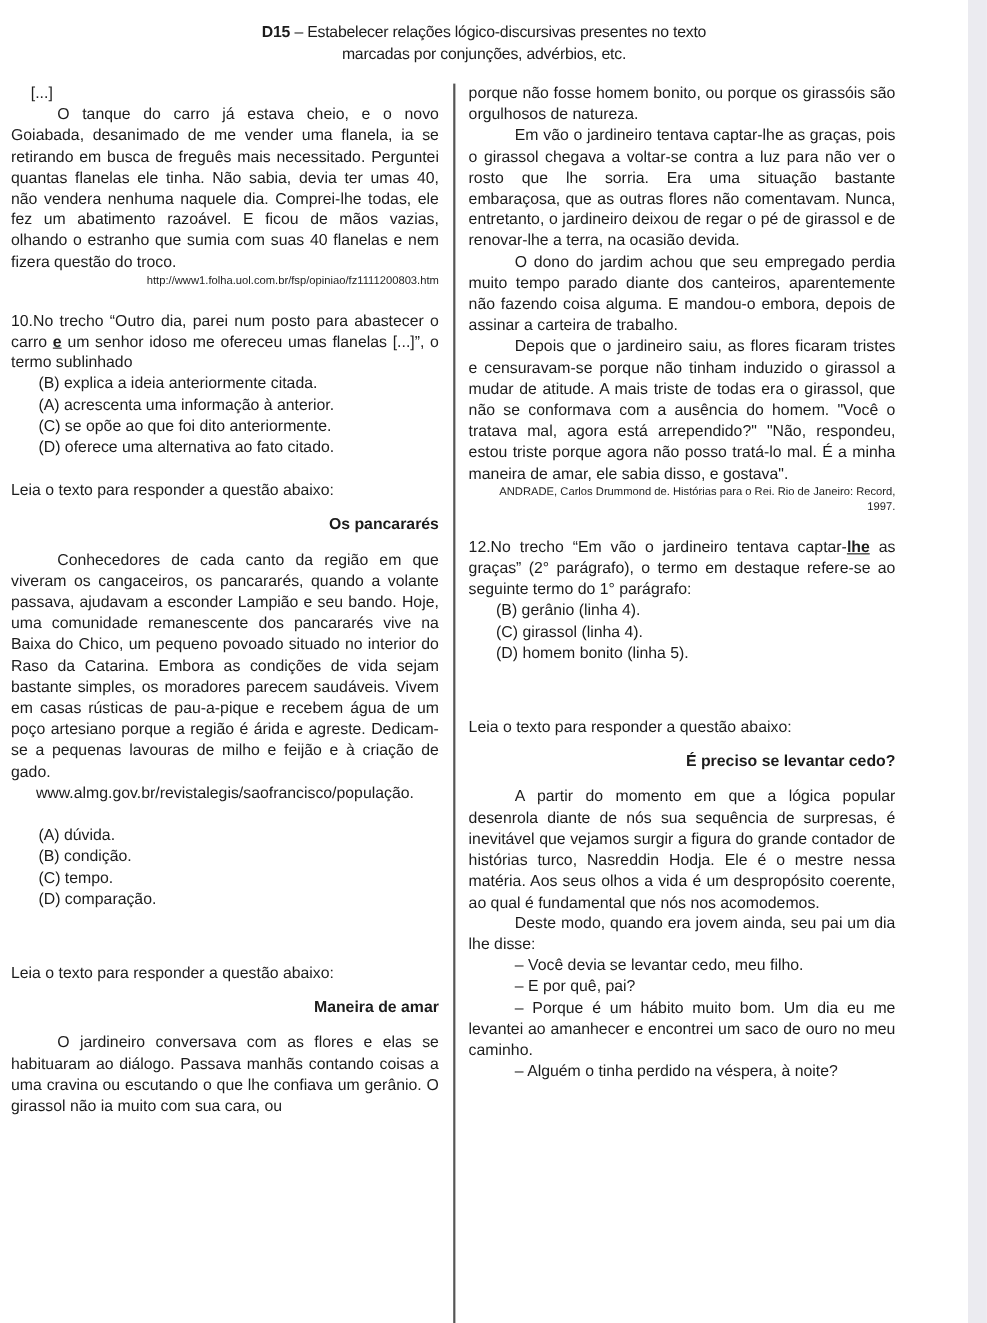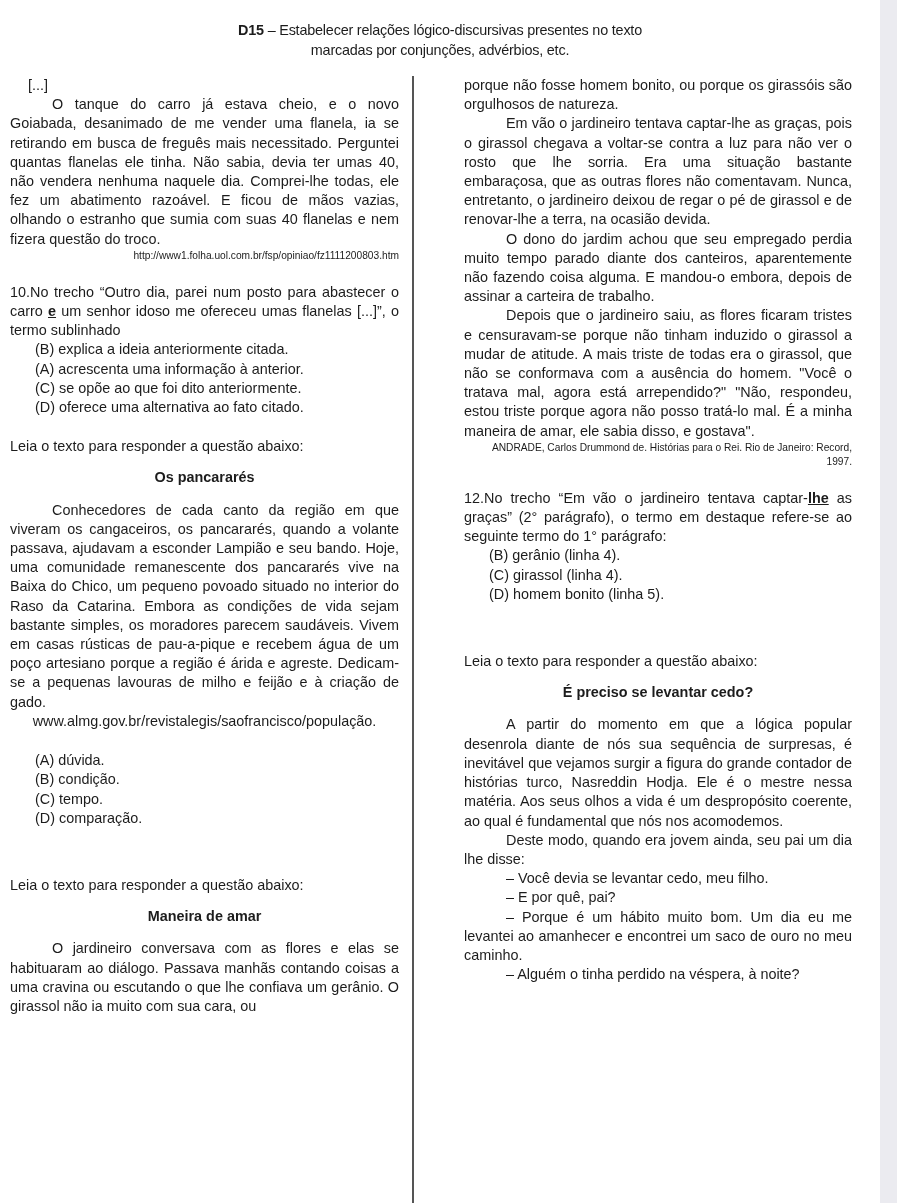--- a/index.html
+++ b/index.html
@@ -23,25 +23,25 @@
   .header b { font-weight: bold; }
   .divider {
     position: absolute; left: 412px; top: 76px; width: 1.5px; height: 1127px;
     background: #555;
   }
   .col {
     position: absolute; top: 76px;
     font-size: 14.4px; line-height: 19.2px;
   }
   .col.left { left: 10px; width: 389px; }
-  .col.right { left: 426px; width: 388px; margin-left: 38px; }
+  .col.right { left: 426px; width: 388px; }
   p { margin: 0; text-align: justify; }
   .indent { text-indent: 42px; }
   .cite-small { font-size: 10.2px; line-height: 14px; text-align: right; }
-  .center-bold { text-align: center; font-weight: bold; margin: 12px 0 13px 0; }
+  .center-bold { text-align: right; font-weight: bold; margin: 12px 0 13px 0; }
   .option { padding-left: 25px; text-align: left; }
   .dialog { padding-left: 42px; text-align: left; }
   .gap-s { height: 14px; }
   .gap-m { height: 20px; }
   .gap-l { height: 34px; }
   .ul-bold { font-weight: bold; text-decoration: underline; }
   .plain { text-align: left; }
   .url-right { text-align: center; }
 </style>
 </head>

